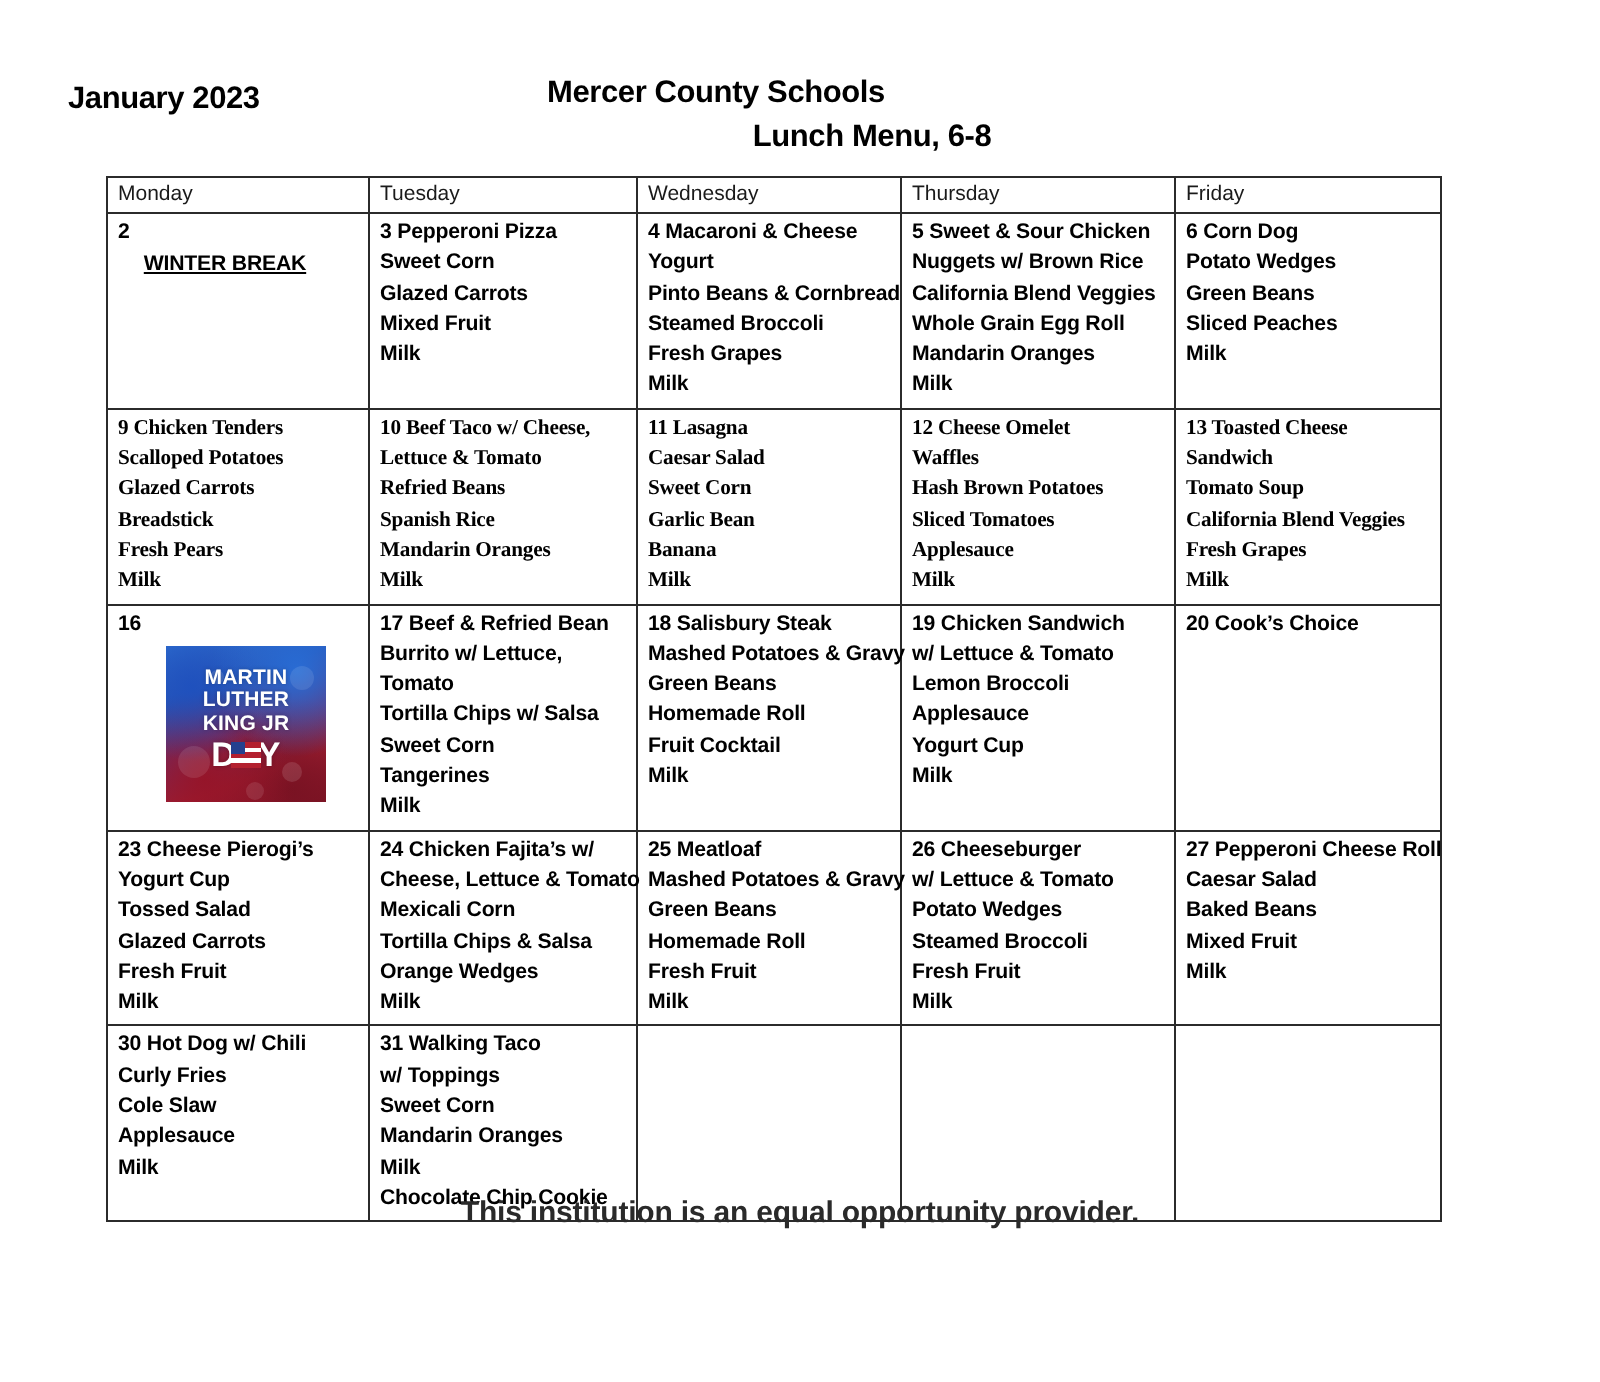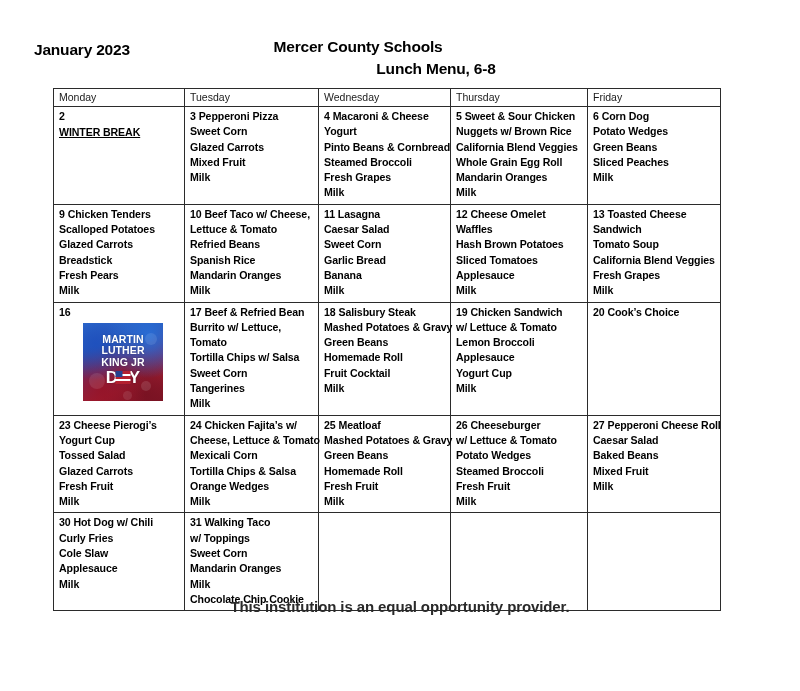--- a/index.html
+++ b/index.html
@@ -106,29 +106,29 @@
 
   
   col.c-mon { width: 131px; }
   col.c-tue { width: 134px; }
   col.c-wed { width: 132px; }
   col.c-thu { width: 137px; }
   col.c-fri { width: 133px; }
 
   
   tr.r1 td { height: 94px; }
-  tr.r2 td { height: 92px; }
+  tr.r2 td { height: 92px; font-family: Liberation Serif, serif; }
   tr.r3 td { height: 106px; }
   tr.r4 td { height: 90px; }
   tr.r5 td { height: 94px; }
 
   
   .winter-break {
     display: block;
-    text-align: left;
+    text-align: center;
     text-decoration: underline;
     font-weight: bold;
     font-size: 10.6px;
     margin-top: 1px;
     padding-right: 14px;
   }
 
   
   .mlk-img {
     width: 80px;
@@ -287,21 +287,21 @@
             <div class="line">Lettuce &amp; Tomato</div>
             <div class="line">Refried Beans</div>
             <div class="line">Spanish Rice</div>
             <div class="line">Mandarin Oranges</div>
             <div class="line">Milk</div>
           </td>
           <td class="daycell">
             <div class="line">11 Lasagna</div>
             <div class="line">Caesar Salad</div>
             <div class="line">Sweet Corn</div>
-            <div class="line">Garlic Bread</div>
+            <div class="line">Garlic Bean</div>
             <div class="line">Banana</div>
             <div class="line">Milk</div>
           </td>
           <td class="daycell">
             <div class="line">12 Cheese Omelet</div>
             <div class="line">Waffles</div>
             <div class="line">Hash Brown Potatoes</div>
             <div class="line">Sliced Tomatoes</div>
             <div class="line">Applesauce</div>
             <div class="line">Milk</div>

